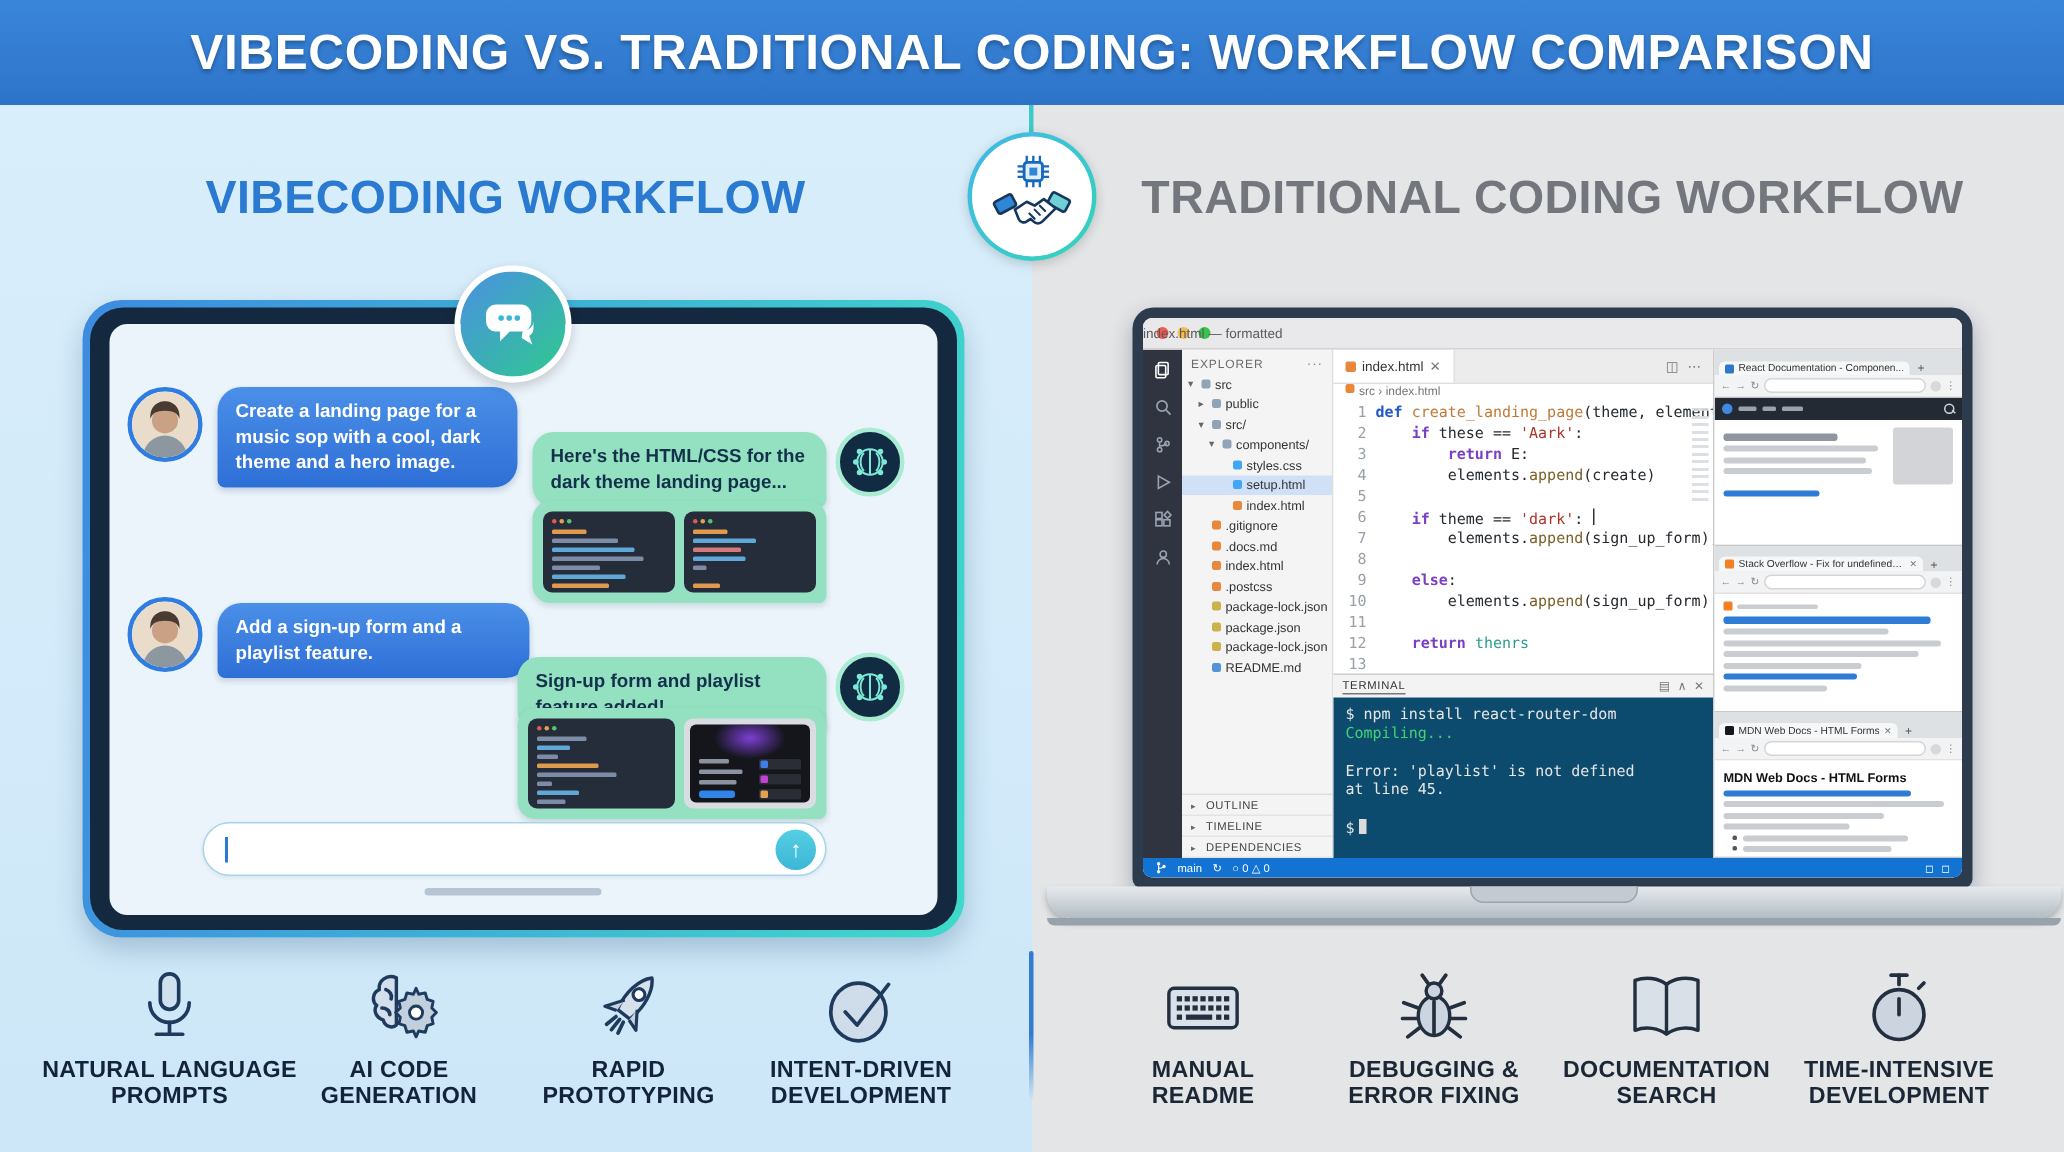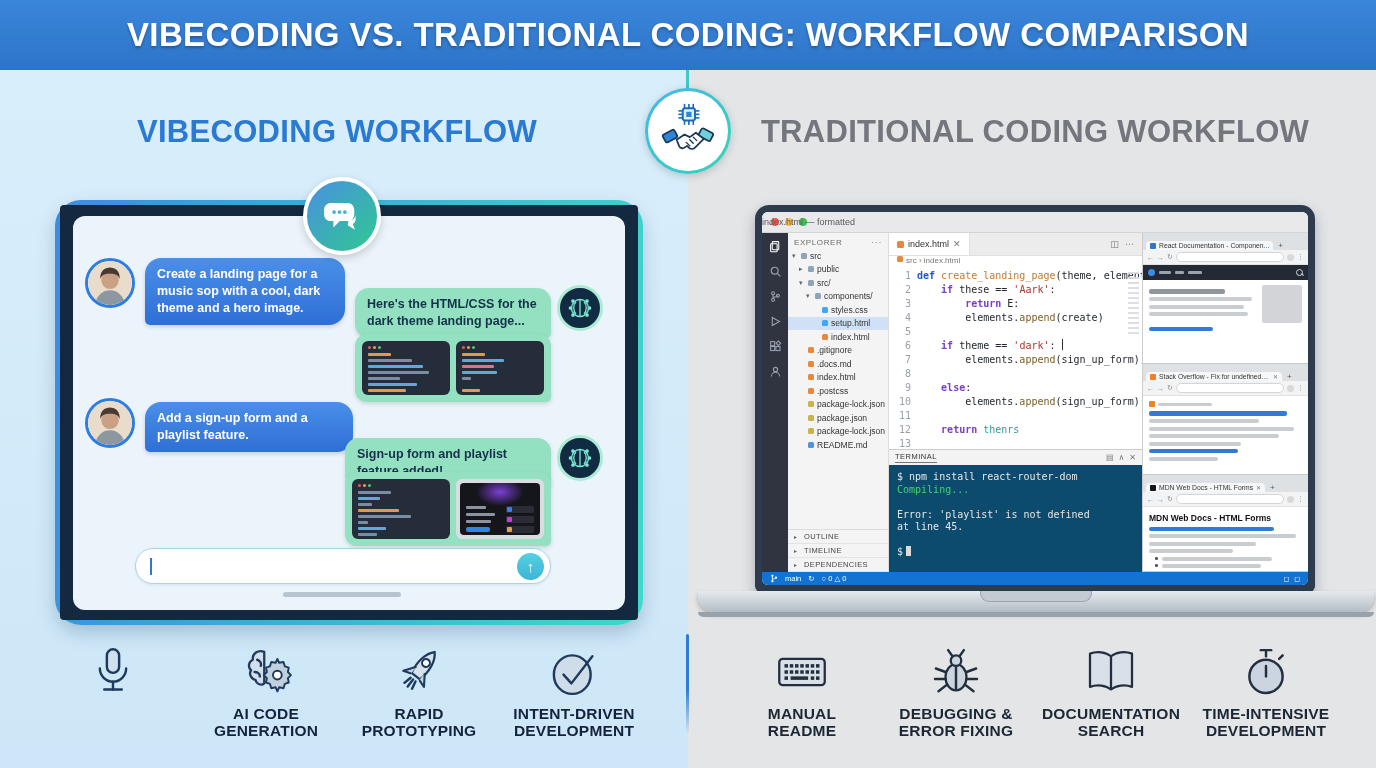--- a/index.html
+++ b/index.html
@@ -28,21 +28,21 @@
   .cmp-ring{position:absolute;left:645px;top:88px;width:86px;height:86px;border-radius:50%;
     background:linear-gradient(135deg,#43b7e8,#35d4b8);display:flex;align-items:center;justify-content:center;
     box-shadow:0 2px 8px rgba(0,0,0,.18);}
   .cmp-badge{width:80px;height:80px;border-radius:50%;background:#fff;display:flex;align-items:center;justify-content:center;}
   .cmp-label{position:absolute;left:613px;top:178px;width:150px;text-align:center;
     font-size:14.5px;font-weight:800;color:#101419;line-height:1.1;}
 
   
   .tablet{position:absolute;left:55px;top:200px;width:578px;height:415px;border-radius:26px;
     background:linear-gradient(100deg,#3d8be0,#3fd9c9);padding:5px;box-shadow:0 8px 18px rgba(30,70,110,.25);}
-  .tablet-frame{width:100%;height:100%;box-sizing:border-box;border-radius:4px;background:#14293f;
+  .tablet-frame{width:100%;height:100%;box-sizing:border-box;border-radius:22px;background:#14293f;
     padding:11px 13px 10px 13px;}
   .tablet-screen{position:relative;width:100%;height:100%;border-radius:12px;background:#ecf4fb;overflow:hidden;}
   .chat-badge{position:absolute;left:303px;top:177px;width:78px;height:78px;border-radius:50%;
     background:linear-gradient(135deg,#4a90e2,#2fc98f);border:4px solid #fff;box-sizing:border-box;
     display:flex;align-items:center;justify-content:center;box-shadow:0 3px 8px rgba(0,0,0,.18);z-index:5;}
 
   
   .avatar{position:absolute;width:50px;height:50px;border-radius:50%;border:3px solid #2f7de0;
     box-sizing:border-box;overflow:hidden;background:#fff;}
   .avatar svg{width:100%;height:100%;}
@@ -761,20 +761,24 @@
   <div id="features-left">
       <div class="feat left" style="left: 28px; width: 170px;">
         <div class="f-icon">
           <svg viewBox="0 0 64 64">
             <rect x="25" y="6" width="14" height="27" rx="7" fill="#cfe0ef" stroke="#1e3a5c" stroke-width="2.8"></rect>
             <path d="M17 28a15 15 0 0 0 30 0" fill="none" stroke="#1e3a5c" stroke-width="2.8" stroke-linecap="round" stroke-linejoin="round"></path>
             <line x1="32" y1="43" x2="32" y2="52" fill="none" stroke="#1e3a5c" stroke-width="2.8" stroke-linecap="round" stroke-linejoin="round"></line>
             <line x1="22" y1="52" x2="42" y2="52" fill="none" stroke="#1e3a5c" stroke-width="2.8" stroke-linecap="round" stroke-linejoin="round"></line>
           </svg>
         </div>
+        <div class="f-label">
+          <div>NATURAL LANGUAGE</div>
+          <div>PROMPTS</div>
+        </div>
       </div>
       <div class="feat left" style="left: 196px; width: 140px;">
         <div class="f-icon">
           <svg viewBox="0 0 64 64">
             <path d="M30 9c-7-3-14 2-13 9-5 2-6 9-2 12-3 4 0 10 5 11 1 5 7 7 10 4z" fill="#d3dfec" stroke="#1e3a5c" stroke-width="2.6" stroke-linejoin="round"></path>
             <path d="M22 18c3 1 5 4 4 7M19 32c3 0 6 2 6 5" fill="none" stroke="#1e3a5c" stroke-width="2.8" stroke-linecap="round" stroke-linejoin="round"></path>
             <path d="M45 17l2 4.5 5-1 1.5 5 4.5 1.5-1 5 3.5 3.5-3.5 3.5 1 5-4.5 1.5-1.5 5-5-1-2 4.5-2-4.5-5 1-1.5-5-4.5-1.5 1-5-3.5-3.5 3.5-3.5-1-5 4.5-1.5 1.5-5 5 1z" fill="#c2cfdd" stroke="#1e3a5c" stroke-width="2.2" stroke-linejoin="round"></path>
             <circle cx="45" cy="35.5" r="5" fill="#fff" stroke="#1e3a5c" stroke-width="2.2"></circle>
           </svg>
         </div>

